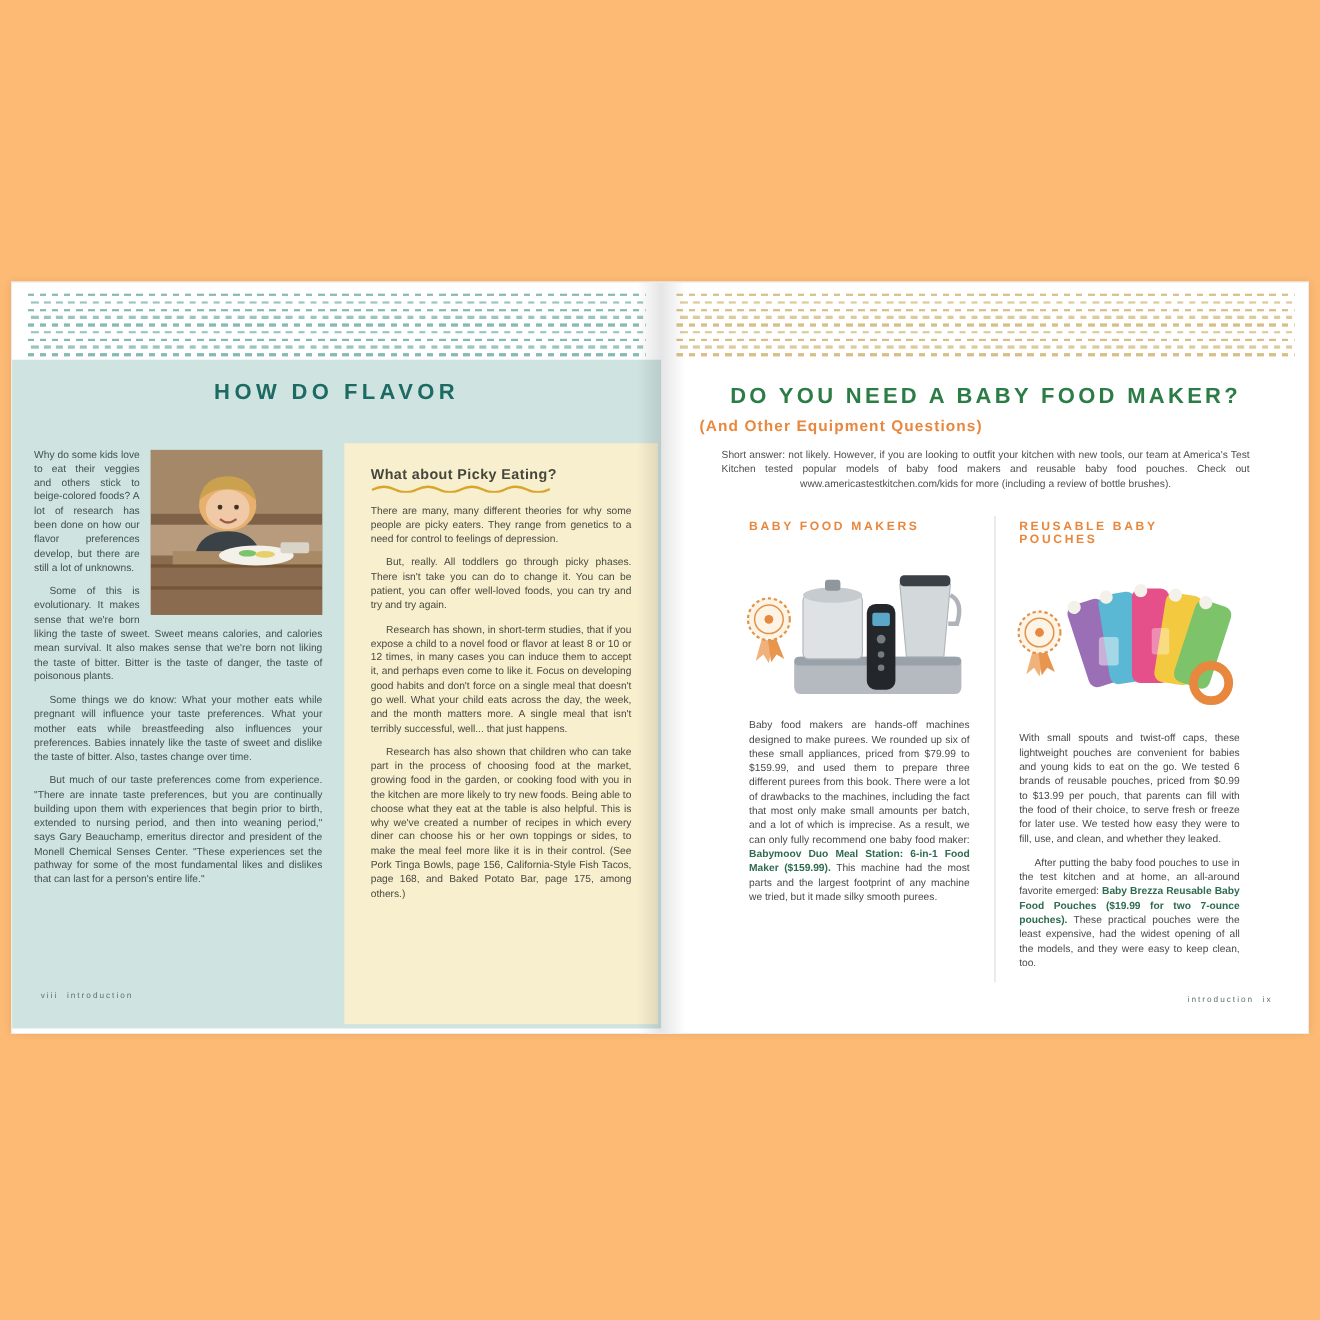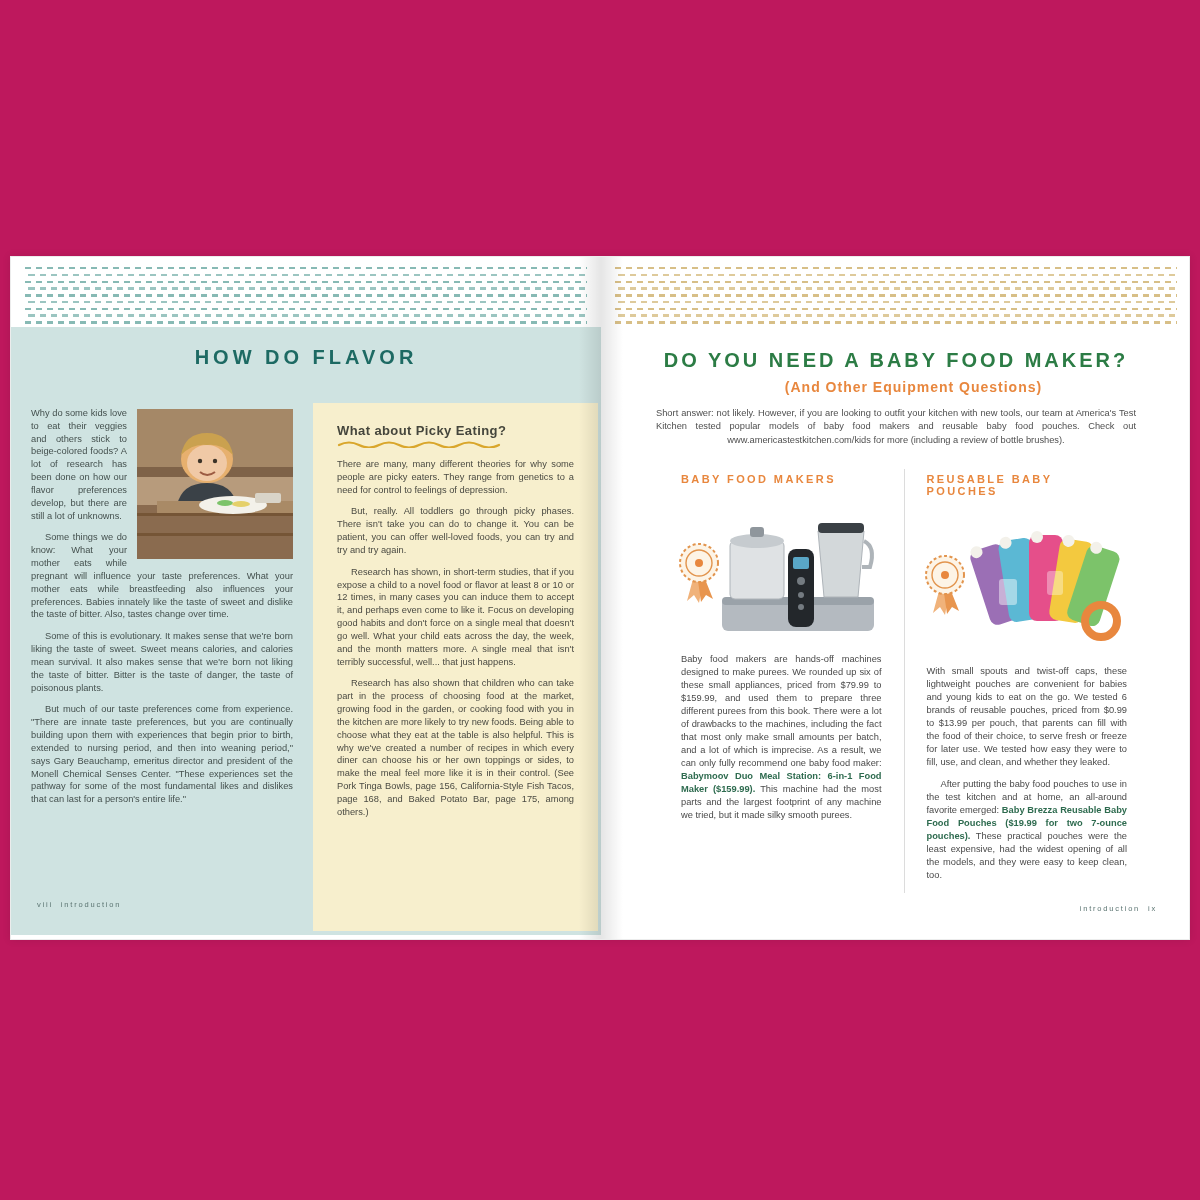--- a/index.html
+++ b/index.html
@@ -1,17 +1,17 @@
 <!DOCTYPE html>
 <html><head>
 <meta charset="utf-8">
 <style>
   html,body{margin:0;padding:0;background:#ffffff;}
   *{box-sizing:border-box;}
-  .canvas{position:relative;width:1200px;height:1200px;background:#be185d;overflow:hidden;
+  .canvas{position:relative;width:1200px;height:1200px;background:#fdba74;overflow:hidden;
           font-family:"Liberation Sans",sans-serif;color:#3c3c3c;}
   .spread{position:absolute;left:10px;top:256px;width:1180px;height:684px;background:#fff;
           box-shadow:0 0 8px rgba(0,0,0,.10);border:1px solid #ececec;}
   .page{position:absolute;top:0;height:100%;}
   .page-left{left:0;width:590px;}
   .page-right{left:590px;width:590px;}
   .spine{position:absolute;left:568px;top:0;width:44px;height:100%;z-index:5;pointer-events:none;
          background:linear-gradient(90deg,rgba(0,0,0,0) 0%,rgba(0,0,0,.10) 50%,rgba(0,0,0,0) 100%);}
 
   
@@ -41,21 +41,21 @@
 
   .folio{position:absolute;bottom:26px;font-size:7.5px;letter-spacing:1.8px;color:#5b7471;
          text-transform:lowercase;}
   .folio-left{left:22px;}
   .folio-right{right:30px;}
   .folio b{font-weight:normal;margin:0 4px;}
 
   
   .equip-heading{margin:92px 20px 0 20px;text-align:center;font-weight:bold;font-size:20px;
                  letter-spacing:3px;color:#2c7c45;}
-  .equip-sub{margin:7px 0 0 0;text-align:center;font-weight:bold;font-size:14px;
+  .equip-sub{margin:7px 0 0 0;font-weight:bold;font-size:14px;
              letter-spacing:1px;color:#e8873e;padding-left:35px;}
   .equip-intro{margin:12px auto 0 auto;width:480px;font-size:9.3px;line-height:1.45;color:#4f4f4f;
                text-align:justify;text-align-last:center;}
   .columns{position:absolute;left:58px;right:42px;top:212px;bottom:46px;display:flex;gap:0;}
   .col{flex:1;padding:0 22px;}
   .col-div{width:1px;background:#dcdcdc;}
   .col-header{text-align:left;font-weight:bold;font-size:11px;letter-spacing:2.4px;
               color:#e8873e;margin:4px 0 12px 0;}
   .figure{position:relative;height:146px;margin-bottom:10px;}
   .figure .product{position:absolute;right:0;top:0;}
@@ -104,22 +104,22 @@
               <path d="M63 63 Q70 69 78 63" stroke="#9c5b42" stroke-width="2" fill="none"></path>
               <path d="M40 96 Q45 74 70 74 Q95 74 100 96 Z" fill="#3a4147"></path>
               <rect x="20" y="92" width="136" height="12" fill="#a98a66"></rect>
               <ellipse cx="96" cy="96" rx="34" ry="9" fill="#f3f1ea"></ellipse>
               <ellipse cx="88" cy="94" rx="8" ry="3" fill="#7cc36a"></ellipse>
               <ellipse cx="104" cy="95" rx="9" ry="3" fill="#e5d06a"></ellipse>
               <rect x="118" y="84" width="26" height="10" rx="2" fill="#d9d4c8"></rect>
             </svg>
           </div>
           <p>Why do some kids love to eat their veggies and others stick to beige-colored foods? A lot of research has been done on how our flavor preferences develop, but there are still a lot of unknowns.</p>
+          <p class="indent">Some of this is evolutionary. It makes sense that we're born liking the taste of sweet. Sweet means calories, and calories mean survival. It also makes sense that we're born not liking the taste of bitter. Bitter is the taste of danger, the taste of poisonous plants.</p>
           <p class="indent">Some things we do know: What your mother eats while pregnant will influence your taste preferences. What your mother eats while breastfeeding also influences your preferences. Babies innately like the taste of sweet and dislike the taste of bitter. Also, tastes change over time.</p>
-          <p class="indent">Some of this is evolutionary. It makes sense that we're born liking the taste of sweet. Sweet means calories, and calories mean survival. It also makes sense that we're born not liking the taste of bitter. Bitter is the taste of danger, the taste of poisonous plants.</p>
           <p class="indent">But much of our taste preferences come from experience. "There are innate taste preferences, but you are continually building upon them with experiences that begin prior to birth, extended to nursing period, and then into weaning period," says Gary Beauchamp, emeritus director and president of the Monell Chemical Senses Center. "These experiences set the pathway for some of the most fundamental likes and dislikes that can last for a person's entire life."</p>
         </div>
 
         <div class="picky-panel">
           <h2 class="picky-heading">What about Picky Eating?</h2>
           <svg class="wave" width="170" height="8" viewBox="0 0 170 8">
             <path d="M2 5 Q12 0 22 5 T42 5 T62 5 T82 5 T102 5 T122 5 T142 5 T162 5" fill="none" stroke="#d9a62b" stroke-width="2.2" stroke-linecap="round"></path>
           </svg>
           <p>There are many, many different theories for why some people are picky eaters. They range from genetics to a need for control to feelings of depression.</p>
           <p class="indent">But, really. All toddlers go through picky phases. There isn't take you can do to change it. You can be patient, you can offer well-loved foods, you can try and try and try again.</p>

